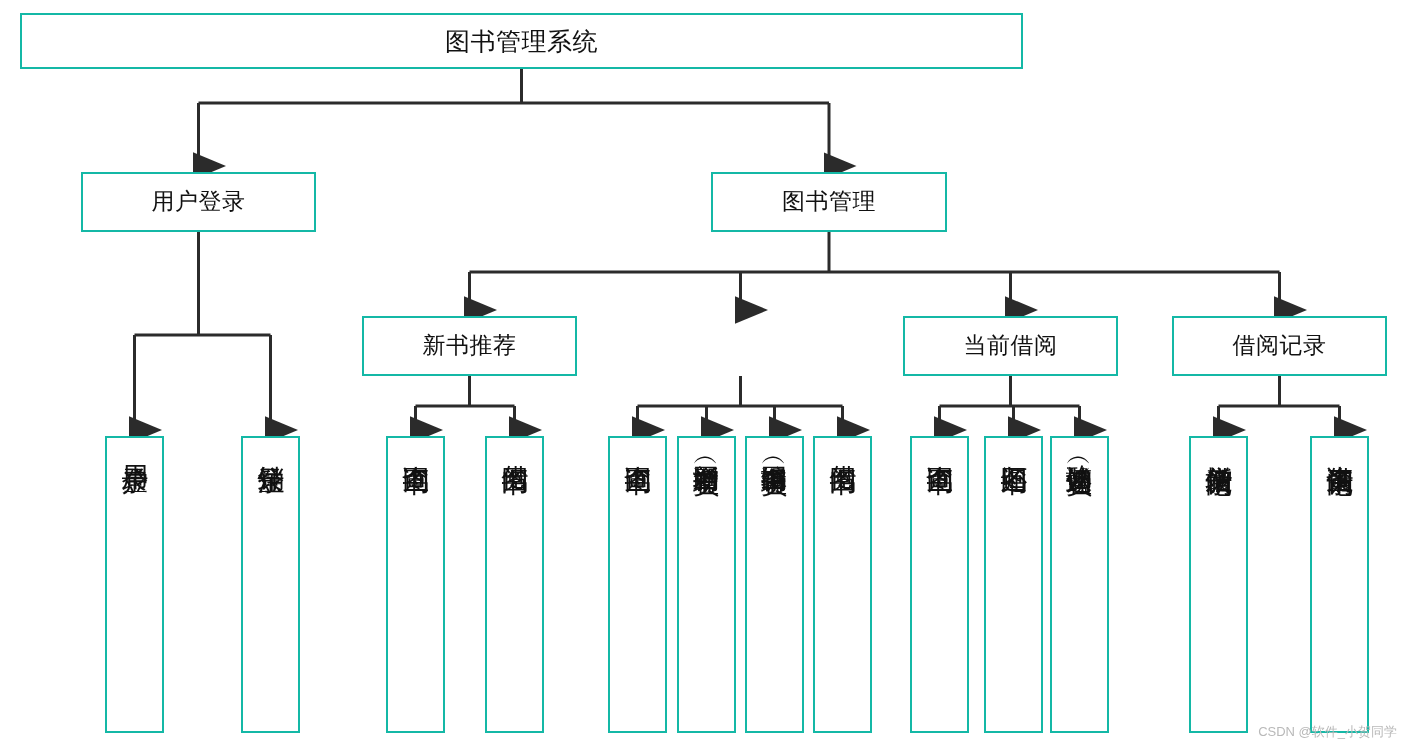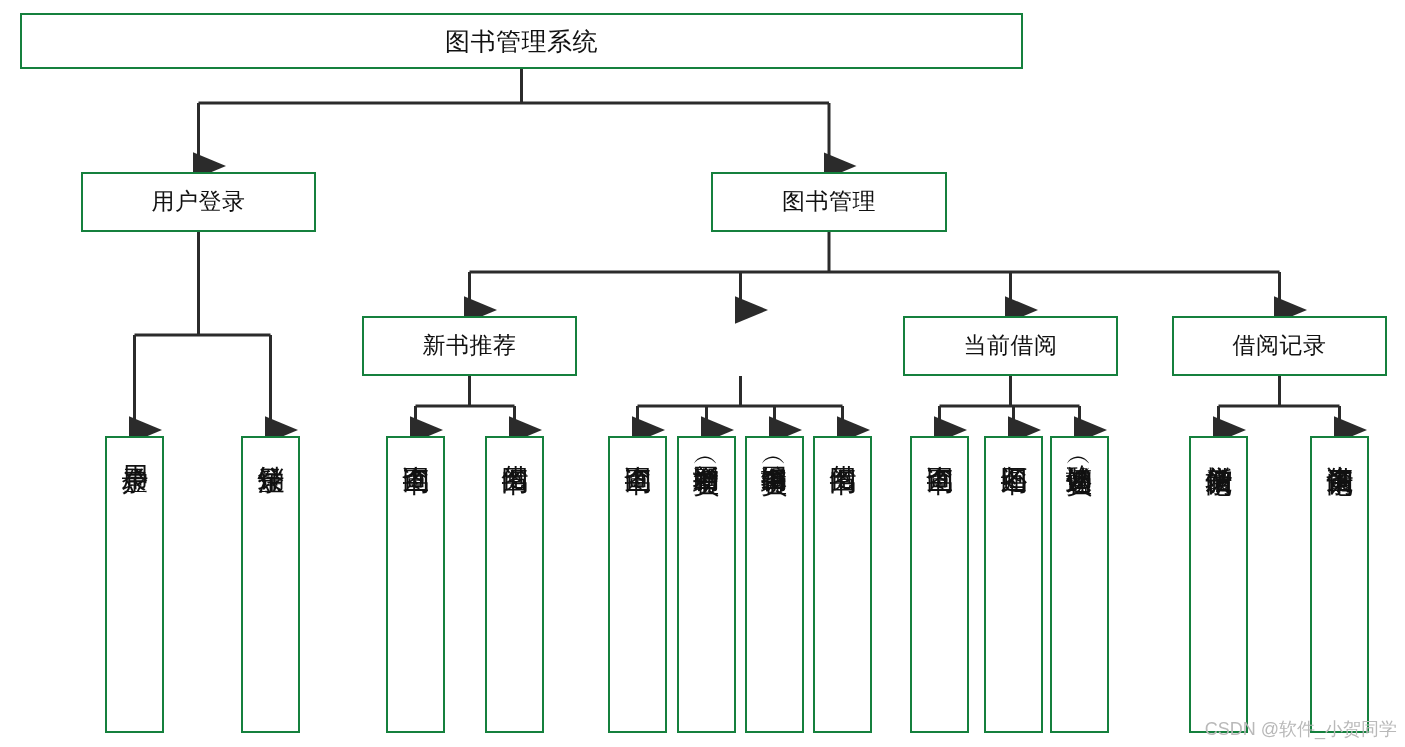--- a/index.html
+++ b/index.html
@@ -25,21 +25,21 @@
     left: 0;
     top: 0;
     width: 1405px;
     height: 747px;
     pointer-events: none;
   }
   .node {
     position: absolute;
     box-sizing: border-box;
     background: #ffffff;
-    border: 2px solid #15803d;
+    border: 2px solid #14b8a6;
     display: flex;
     align-items: center;
     justify-content: center;
     color: #111111;
     z-index: 2;
   }
   .node .label {
     display: block;
     text-align: center;
     line-height: 1.04;
@@ -66,21 +66,21 @@
     line-height: 1.0;
     letter-spacing: 1px;
   }
   .node.vert.long .label {
     font-size: 26px;
   }
   .watermark {
     position: absolute;
     right: 8px;
     bottom: 6px;
-    font-size: 18px;
+    font-size: 13px;
     color: #b9b9b9;
     z-index: 3;
     white-space: nowrap;
     font-family: "Liberation Sans", "DejaVu Sans", sans-serif;
   }
 </style>
 </head>
 <body>
 
 <div id="canvas">

